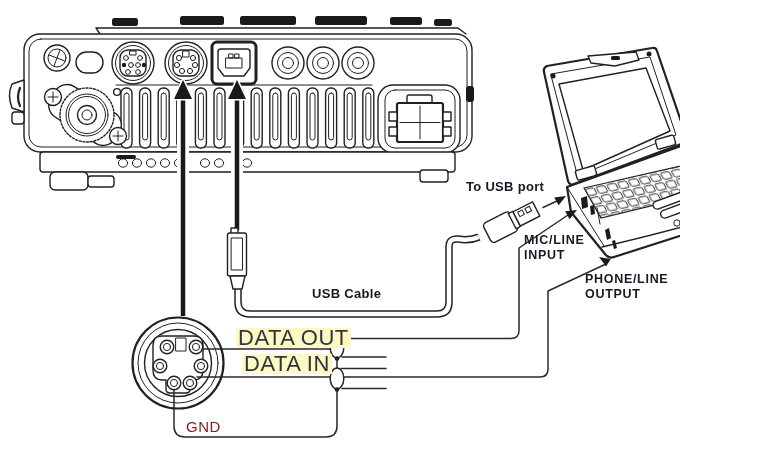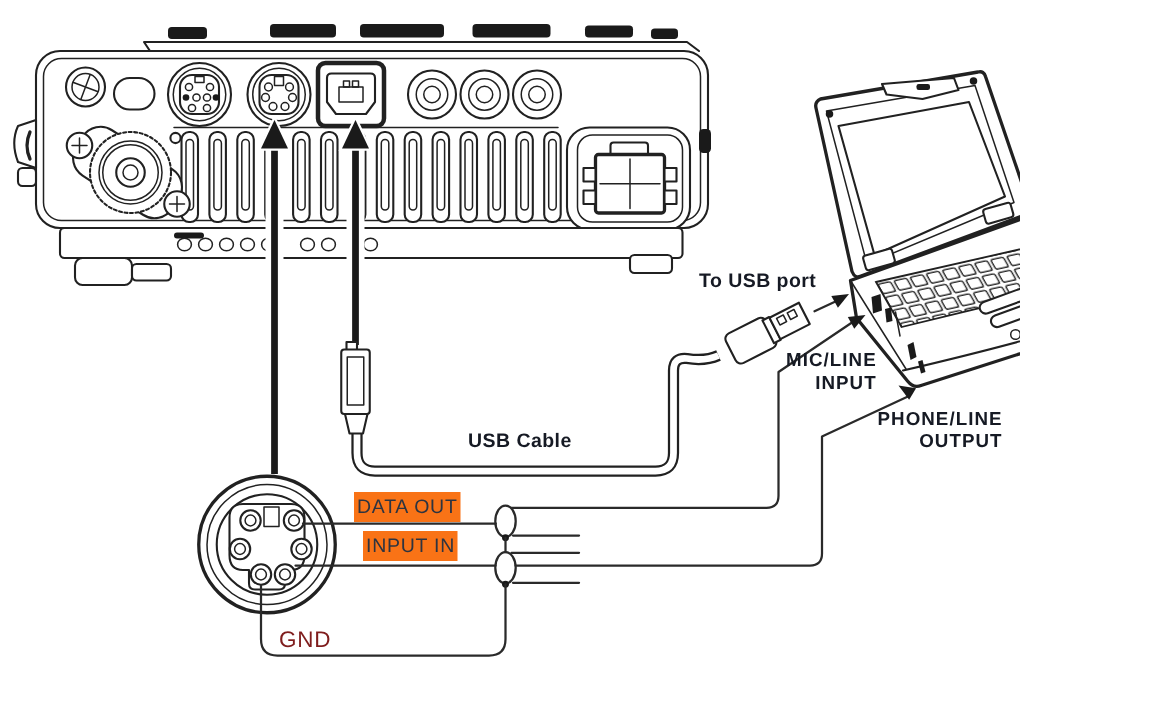--- a/index.html
+++ b/index.html
@@ -1,35 +1,35 @@
 <!DOCTYPE html>
 <html><head>
 <meta charset="utf-8">
 <style>
   html,body{margin:0;padding:0;background:#fff;}
   #stage{position:relative;width:680px;height:474px;background:#fff;overflow:hidden;
-         font-family:"Liberation Sans",sans-serif;text-align:right;}
+         font-family:"Liberation Sans",sans-serif;}
   #art{position:absolute;left:0;top:0;}
   
   .s {fill:none;stroke:#212121;stroke-width:1.4;stroke-linejoin:round;stroke-linecap:round;}
   .sw{fill:#ffffff;stroke:#212121;stroke-width:1.4;stroke-linejoin:round;stroke-linecap:round;}
   .thin{stroke-width:1;}
   .s2{stroke-width:2.2;}
   .s3{stroke-width:3;}
   .dk{fill:#1a1a1a;stroke:none;}
   .wire{fill:none;stroke:#2a2a2a;stroke-width:1.5;stroke-linejoin:round;stroke-linecap:round;}
   .halo{fill:none;stroke:#ffffff;stroke-width:12;stroke-linecap:square;}
   .ah{fill:#1a1a1a;stroke:#ffffff;stroke-width:3;paint-order:stroke;}
   .ahs{fill:#1a1a1a;stroke:none;}
   
   .lbl{position:absolute;color:#161a24;font-weight:bold;font-size:12.5px;
        letter-spacing:0.3px;line-height:14.5px;white-space:pre-line;}
   .lbl-wide{letter-spacing:0.7px;}
-  .din-lbl{position:absolute;color:#2e3440;font-weight:normal;font-size:13px;
-       letter-spacing:0.5px;background:#f97316;padding:0 2px;line-height:20px;}
+  .din-lbl{position:absolute;color:#2e3440;font-weight:normal;font-size:22px;
+       letter-spacing:0.5px;background:#fef9c3;padding:0 2px;line-height:20px;}
   .gnd-lbl{position:absolute;color:#7f1d1d;font-weight:normal;font-size:15px;letter-spacing:0.5px;}
 </style>
 </head>
 <body>
 
 <div id="stage">
 
 <svg id="art" width="768" height="474" viewBox="0 0 768 474">
   <defs>
     <g id="fin">
@@ -304,17 +304,17 @@
 <div class="lbl" style="left:312px;top:287px;font-size:13px;">USB Cable</div>
 
 <div class="lbl lbl-wide" style="left:524px;top:233px;">MIC/LINE
 INPUT</div>
 
 <div class="lbl lbl-wide" style="left:585px;top:272px;">PHONE/LINE
 OUTPUT</div>
 
 <div class="din-lbl" style="left:236px;top:328px;">DATA OUT</div>
 
-<div class="din-lbl" style="left:242px;top:354px;">INPUT IN</div>
+<div class="din-lbl" style="left:242px;top:354px;">DATA IN</div>
 
 <div class="gnd-lbl" style="left:186px;top:418px;">GND</div>
 
 </div>
 
 </body></html>

